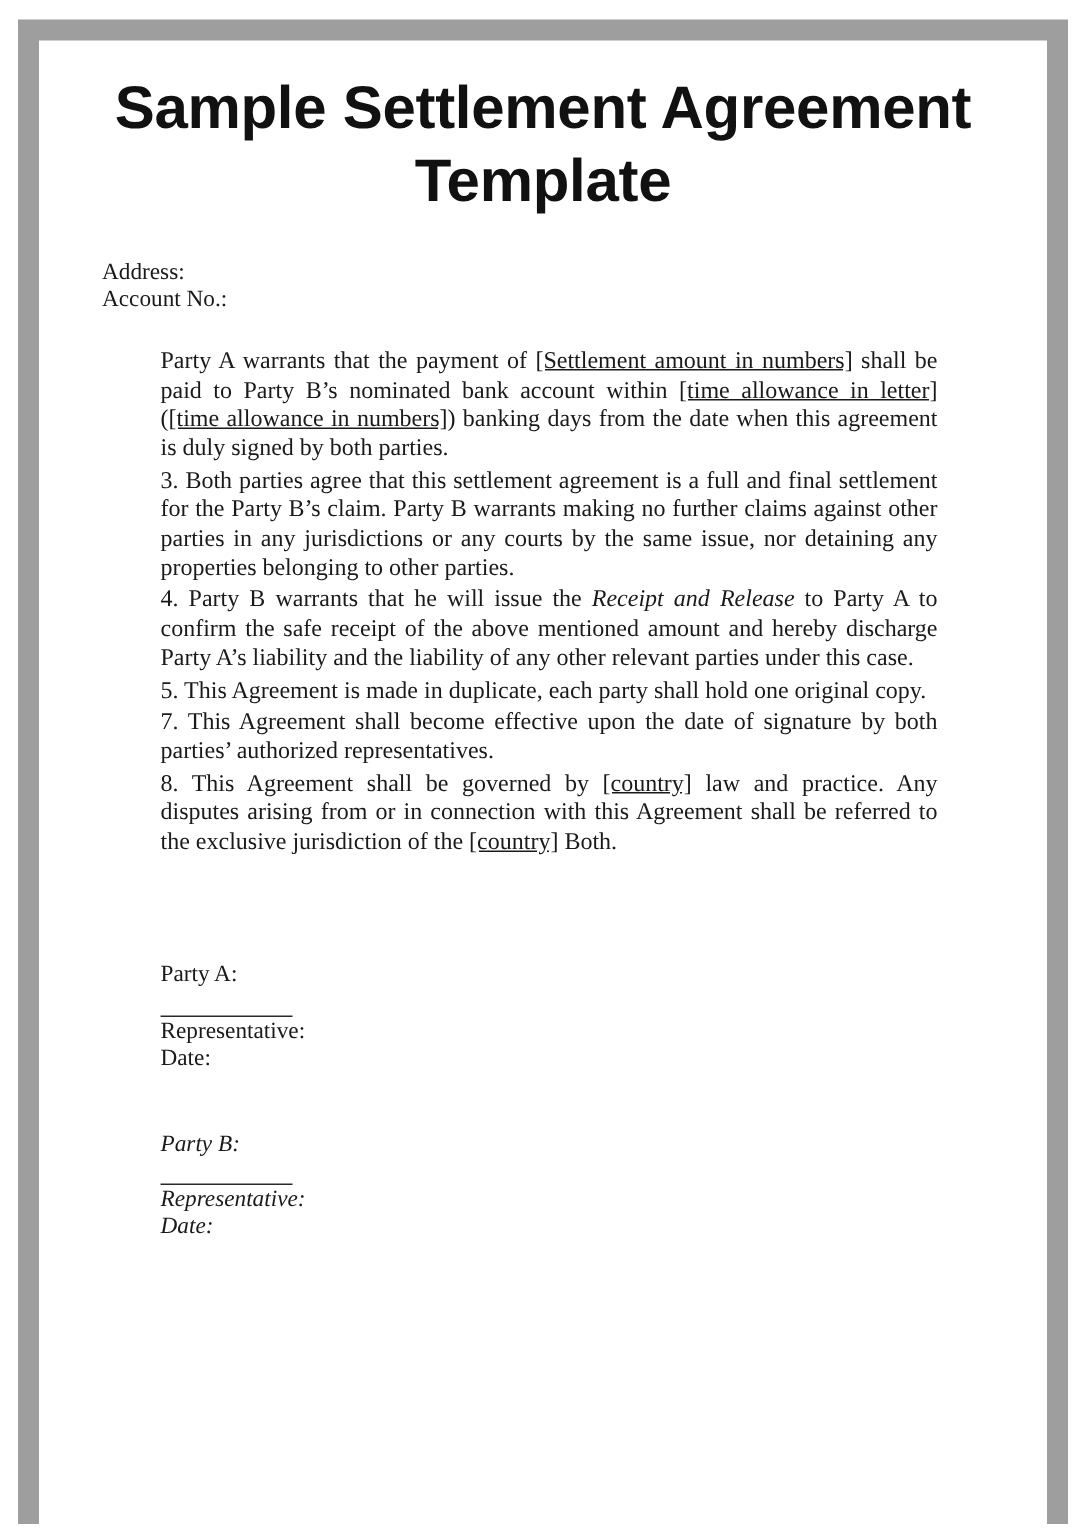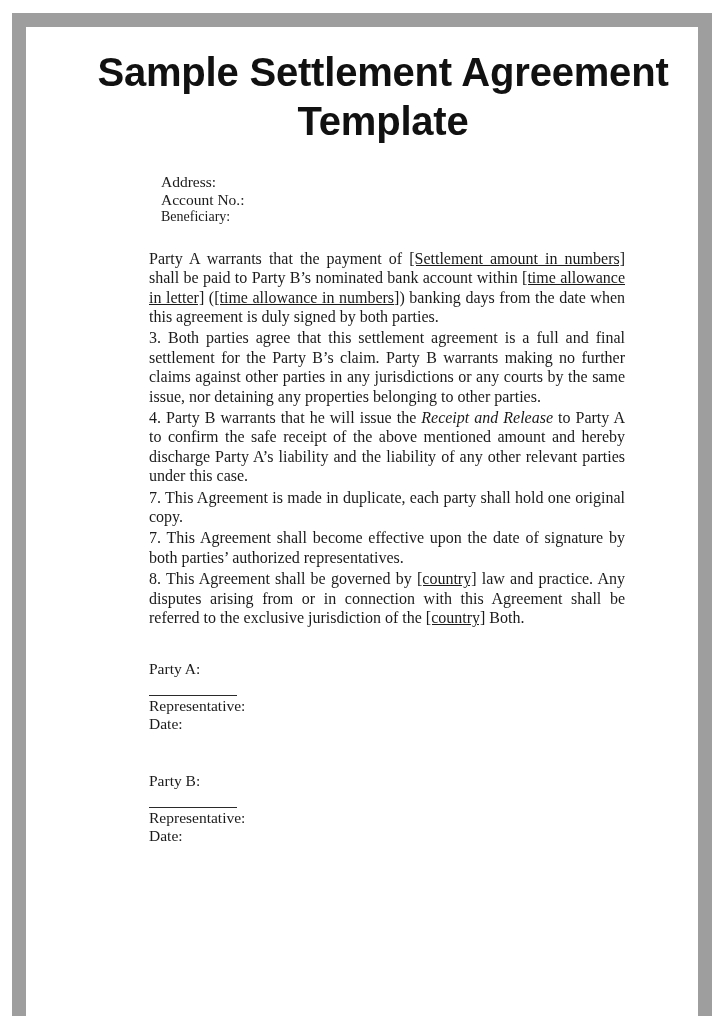--- a/index.html
+++ b/index.html
@@ -27,21 +27,20 @@
     background: #ffffff;
   }
 
   
   #page {
     position: relative;
     width: 100%;
     height: 100%;
     background: #ffffff;
     box-sizing: border-box;
-    padding-left: 42px;
   }
 
   
   .doc-title {
     font-family: "Liberation Sans", "DejaVu Sans", sans-serif;
     font-weight: bold;
     font-size: 40px;
     line-height: 49px;
     text-align: center;
     color: #111111;
@@ -51,21 +50,21 @@
 
   
   .body-col {
     margin-left: 81px;
     margin-right: 73px;
   }
 
   
   .bank-block {
     margin-top: 27px;
-    margin-left: 93px;
+    margin-left: 42px;
     color: #1a1a1a;
   }
   .bank-line {
     font-size: 15.5px;
     line-height: 17.6px;
     white-space: nowrap;
   }
   .bank-line.small {
     font-size: 14px;
   }
@@ -89,27 +88,28 @@
   .ph {
     text-decoration: underline;
     text-underline-offset: 1px;
   }
   .ital {
     font-style: italic;
   }
 
   
   .sig-area {
-    margin-top: 31px;
+    margin-top: 69px;
   }
   .sig-block {
     color: #1a1a1a;
   }
   .sig-block + .sig-block {
     margin-top: 38px;
+    font-style: italic;
   }
   .sig-party {
     font-size: 15.5px;
     line-height: 19.4px;
   }
   .sig-rule {
     width: 88px;
     height: 0;
     border-top: 1px solid #2a2a2a;
     margin-top: 17px;
@@ -124,33 +124,32 @@
 <body>
 
 <div id="doc-frame">
   <div id="page">
 
     <h1 class="doc-title">Sample Settlement Agreement Template</h1>
 
     <div class="bank-block">
       <div class="bank-line">Address:</div>
       <div class="bank-line">Account No.:</div>
-      <div class="bank-line small">Beneficiary:</div>
     </div>
 
     <div class="body-col">
 
       <p class="para" id="para-payment"><span>Party A warrants that the payment of </span><span class="ph">[Settlement amount in numbers]</span><span> shall be paid to Party B’s nominated bank account within </span><span class="ph">[time allowance in letter]</span><span> (</span><span class="ph">[time allowance in numbers]</span><span>) banking days from the date when this agreement is duly signed by both parties.</span></p>
 
       <p class="para">3. Both parties agree that this settlement agreement is a full and final settlement for the Party B’s claim. Party B warrants making no further claims against other parties in any jurisdictions or any courts by the same issue, nor detaining any properties belonging to other parties.</p>
 
       <p class="para"><span>4. Party B warrants that he will issue the </span><span class="ital">Receipt and Release</span><span> to Party A to confirm the safe receipt of the above mentioned amount and hereby discharge Party A’s liability and the liability of any other relevant parties under this case.</span></p>
 
 
-      <p class="para">7. This Agreement is made in duplicate, each party shall hold one original copy.</p>
+      <p class="para">5. This Agreement is made in duplicate, each party shall hold one original copy.</p>
 
       <p class="para">7. This Agreement shall become effective upon the date of signature by both parties’ authorized representatives.</p>
 
       <p class="para"><span>8. This Agreement shall be governed by </span><span class="ph">[country]</span><span> law and practice. Any disputes arising from or in connection with this Agreement shall be referred to the exclusive jurisdiction of the </span><span class="ph">[country]</span><span> Both.</span></p>
 
       <div class="sig-area">
 
         <div class="sig-block">
           <div class="sig-party">Party A:</div>
           <div class="sig-rule"></div>

